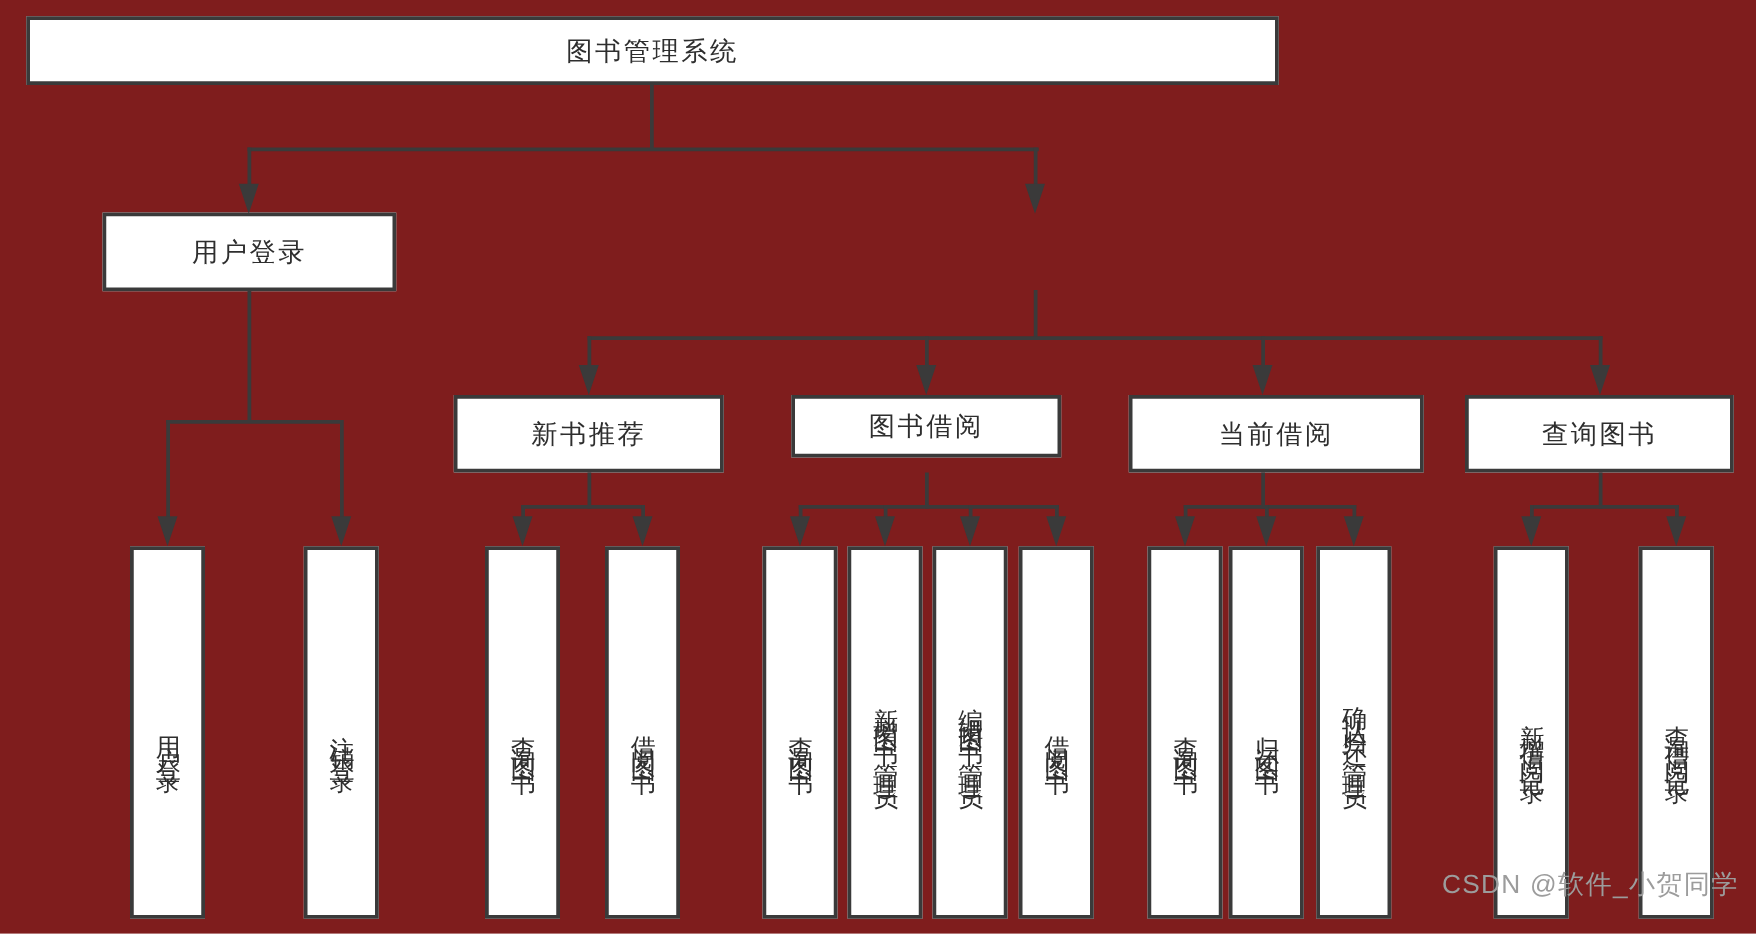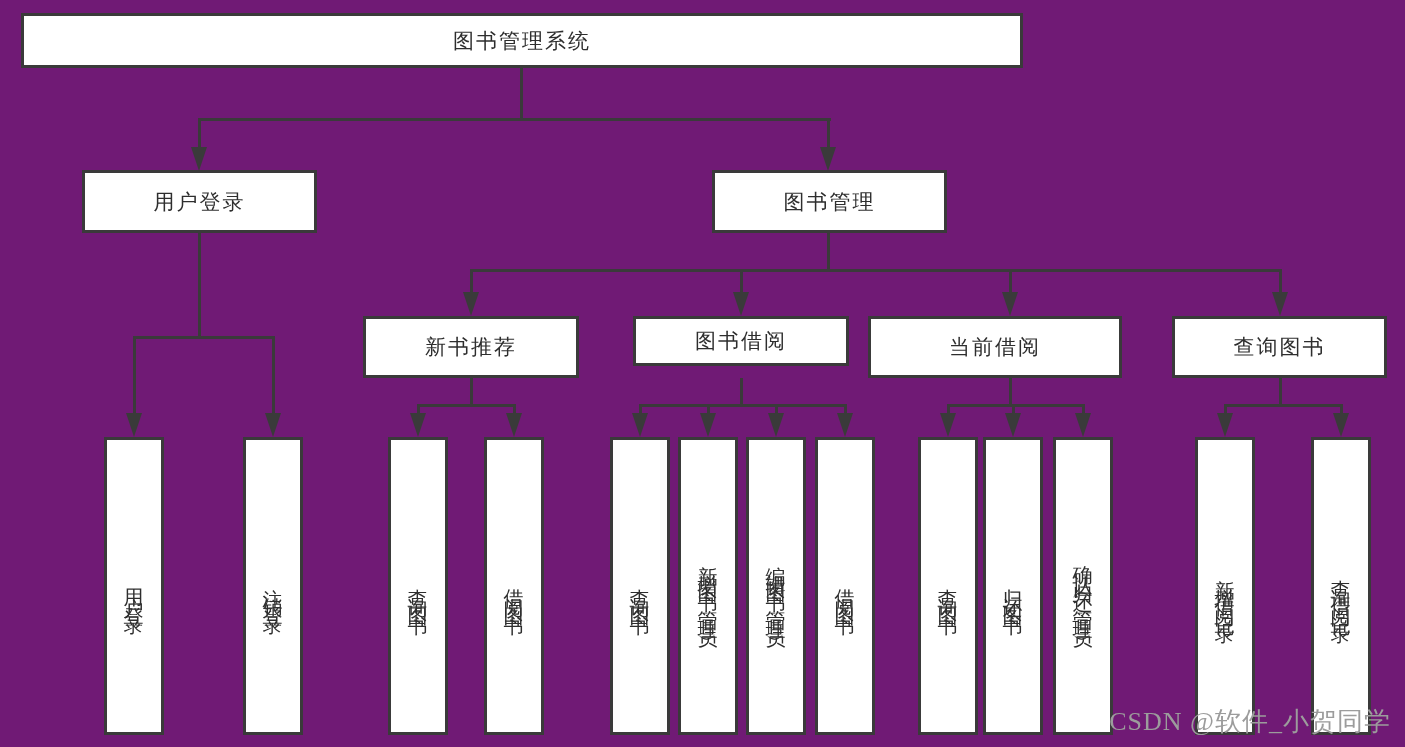--- a/index.html
+++ b/index.html
@@ -2,69 +2,66 @@
 <html style="--line: #3a3a3a; --text: #2e2e2e; --wm: #9c9c9c;"><head>
 <meta charset="utf-8">
 <style>
   :root{
     --line:#3a3a3a;
     --text:#2e2e2e;
     --wm:#9c9c9c;
   }
   html,body{margin:0;padding:0;background:#ffffff;}
   .stage{
-    position:relative;width:1405px;height:747px;background:#701a75;overflow:hidden;
-    font-family:Liberation Serif, serif;
+    position:relative;width:1405px;height:747px;background:#7f1d1d;overflow:hidden;
+    font-family:Liberation Sans, sans-serif;
   }
   .box{
     position:absolute;background:#ffffff;border:3px solid var(--line);
     box-sizing:border-box;display:flex;align-items:center;justify-content:center;
     color:var(--text);
   }
   .hlabel{font-size:21px;letter-spacing:2px;white-space:nowrap;}
   .v .lbl{
     writing-mode:vertical-rl;
     font-size:20px;line-height:1;letter-spacing:9px;
     margin-bottom:-9px; 
   }
   .vline{position:absolute;width:3px;background:var(--line);}
   .hline{position:absolute;height:3px;background:var(--line);}
   .arrow{
     position:absolute;width:0;height:0;
     border-left:8px solid transparent;border-right:8px solid transparent;
     border-top:24px solid var(--line);
   }
   .watermark{
-    position:absolute;right:14px;bottom:8px;z-index:10;
-    color:var(--wm);font-size:26px;letter-spacing:1px;white-space:nowrap;
+    position:absolute;right:14px;bottom:26px;z-index:10;
+    color:var(--wm);font-size:21px;letter-spacing:1px;white-space:nowrap;
   }
 </style>
 </head>
 <body>
 
 <div class="stage">
 
   <div class="box" style="left:21px;top:13px;width:1002px;height:55px">
     <span class="hlabel">图书管理系统</span>
   </div>
 
   <div class="box" style="left:82px;top:170px;width:235px;height:63px">
     <span class="hlabel">用户登录</span>
   </div>
-  <div class="box" style="left:712px;top:170px;width:235px;height:63px">
-    <span class="hlabel">图书管理</span>
-  </div>
 
   <div class="box" style="left:363px;top:316px;width:216px;height:62px">
     <span class="hlabel">新书推荐</span>
   </div>
   <div class="box" style="left:633px;top:316px;width:216px;height:50px">
     <span class="hlabel">图书借阅</span>
   </div>
-  <div class="box" style="left:868px;top:316px;width:254px;height:62px">
+  <div class="box" style="left:903px;top:316px;width:236px;height:62px">
     <span class="hlabel">当前借阅</span>
   </div>
   <div class="box" style="left:1172px;top:316px;width:215px;height:62px">
     <span class="hlabel">查询图书</span>
   </div>
 
   <div class="box v" style="left:104px;top:437px;width:60px;height:298px">
     <span class="lbl">用户登录</span>
   </div>
   <div class="box v" style="left:243px;top:437px;width:60px;height:298px">

